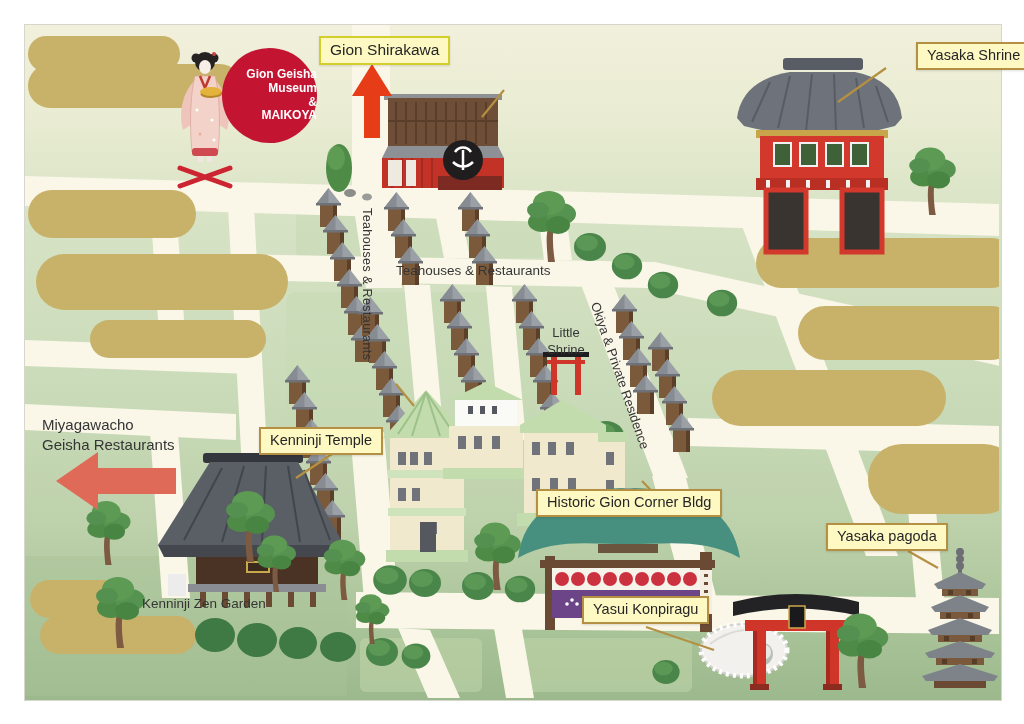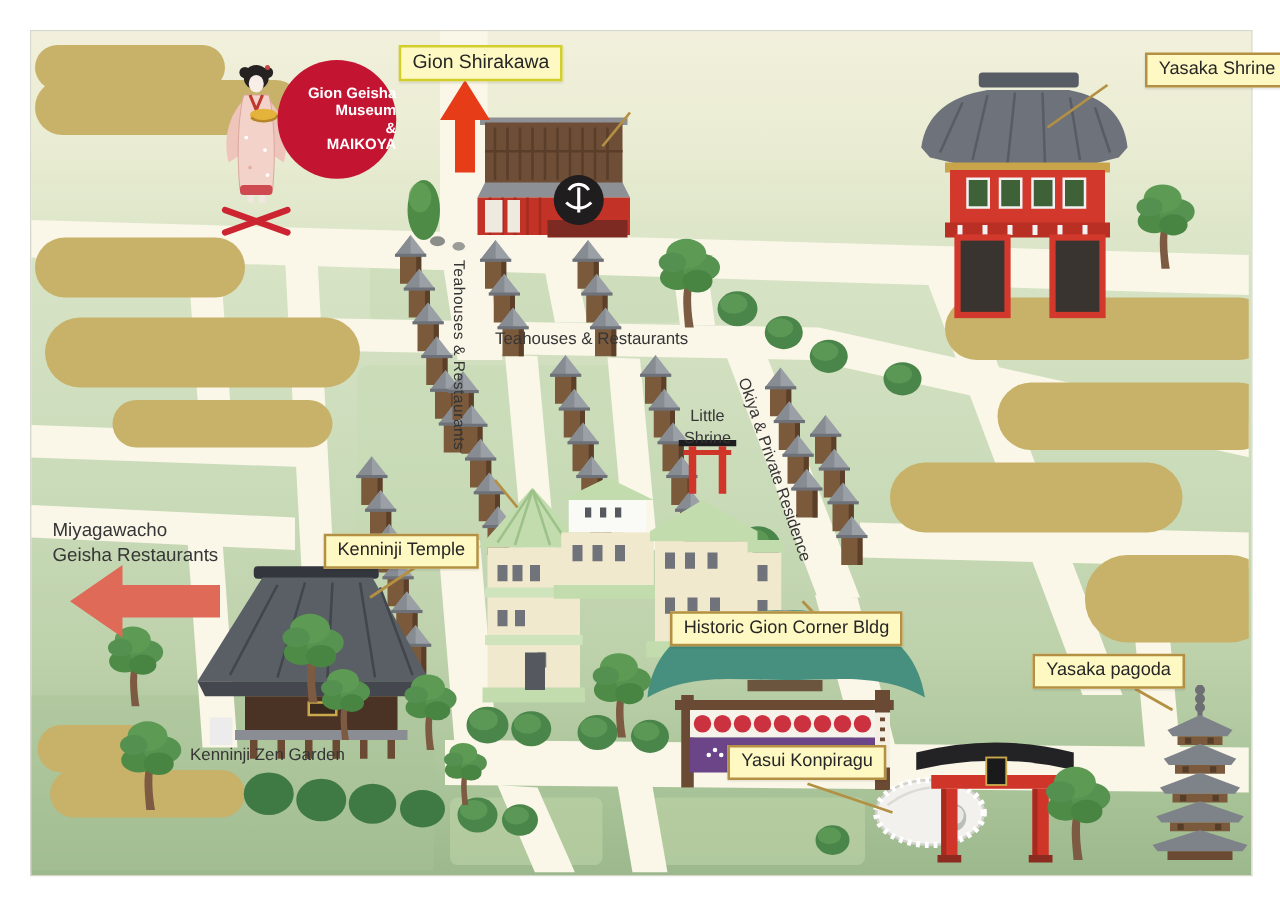--- a/index.html
+++ b/index.html
@@ -467,14 +467,14 @@
   <div class="lbl" style="left:826px;top:523px;">Yasaka pagoda</div>
   <div class="lbl" style="left:582px;top:596px;">Yasui Konpiragu</div>
 
   <div class="txt vert" style="left:360px;top:208px;">Teahouses &amp; Restaurants</div>
   <div class="txt" style="left:396px;top:263px;">Teahouses &amp; Restaurants</div>
   <div class="txt diag" style="left:602px;top:300px;">Okiya &amp; Private Residence</div>
   <div class="txt center" style="left:538px;top:325px;width:56px;font-size:13px;">Little</div>
   <div class="txt center" style="left:534px;top:342px;width:64px;font-size:13px;">Shrine</div>
   <div class="txt" style="left:42px;top:416px;font-size:15px;">Miyagawacho</div>
   <div class="txt" style="left:42px;top:436px;font-size:15px;">Geisha Restaurants</div>
-  <div class="txt" style="left:142px;top:596px;margin-left:10px;">Kenninji Zen Garden</div>
+  <div class="txt" style="left:142px;top:596px;">Kenninji Zen Garden</div>
 </div>
 
 </body></html>

